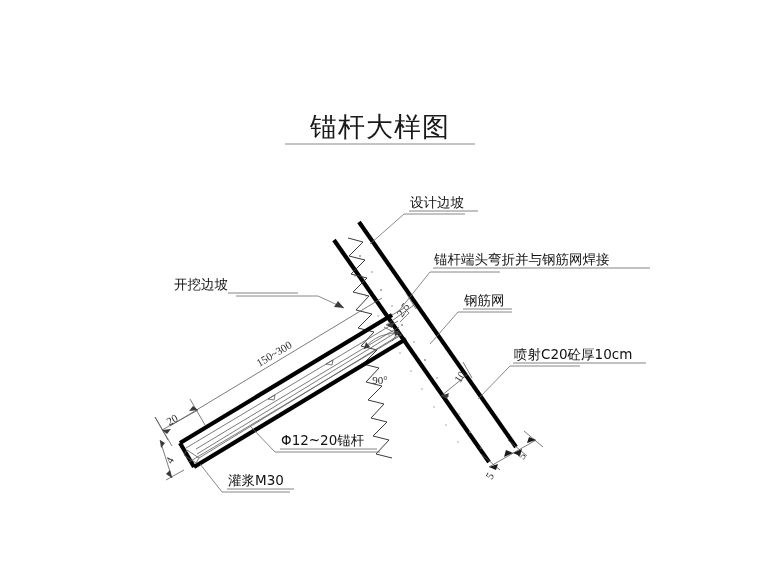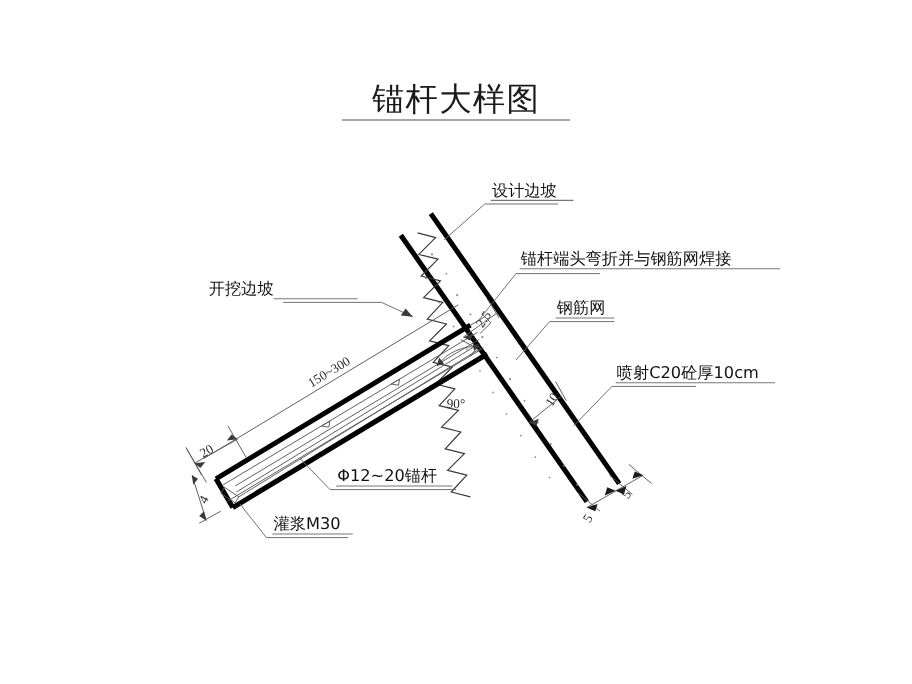--- a/index.html
+++ b/index.html
@@ -13,20 +13,21 @@
     height: 570px;
     overflow: hidden;
     font-family: "Liberation Serif", "DejaVu Serif", serif;
     color: #000000;
   }
   #page {
     position: relative;
     width: 760px;
     height: 484px;
     background: #ffffff;
+    margin-top: 44px;
   }
   #drawing {
     position: absolute;
     left: 0;
     top: 0;
     width: 760px;
     height: 570px;
     display: block;
   }
   .title-text {

